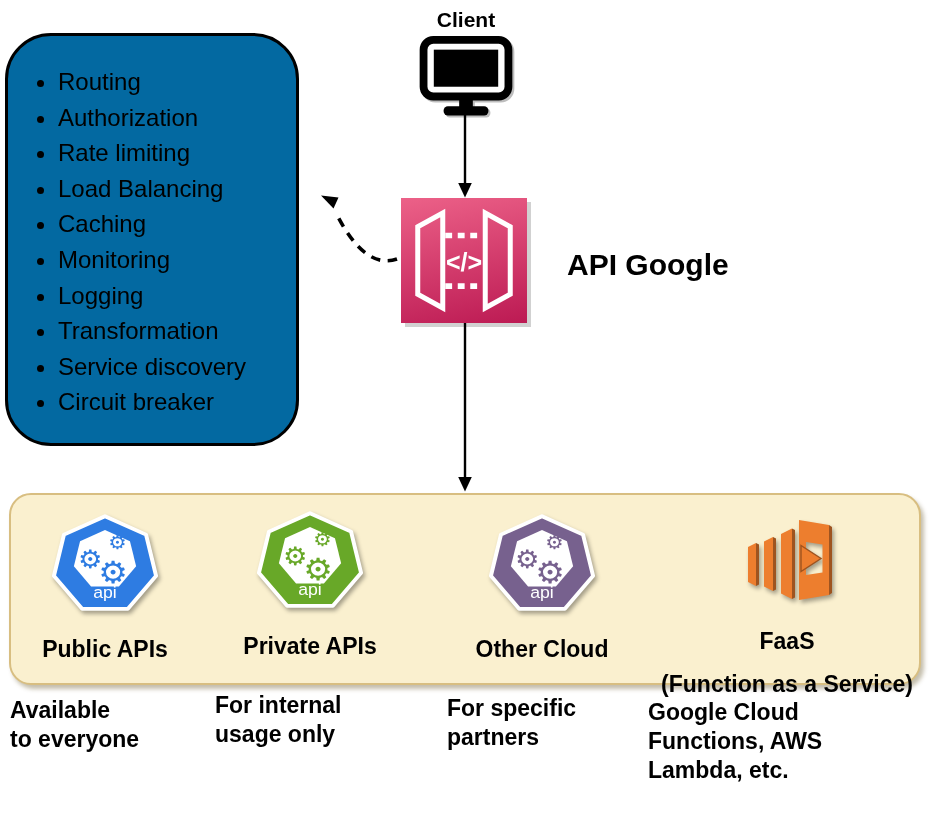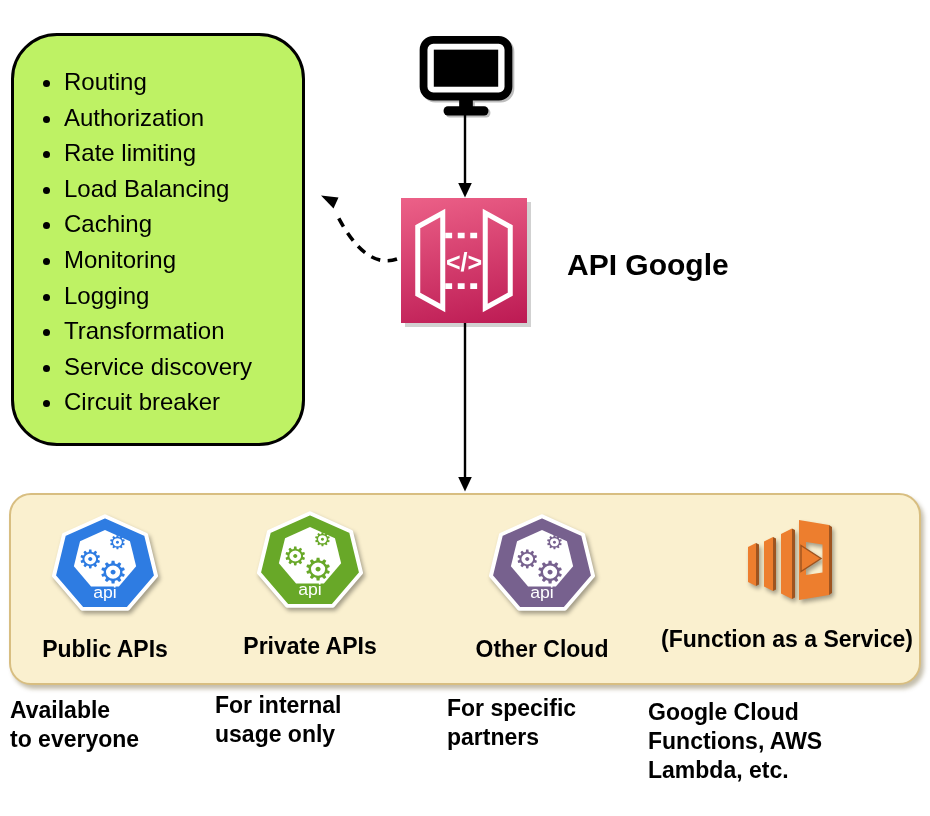--- a/index.html
+++ b/index.html
@@ -9,22 +9,22 @@
   }
   
   .client-label{
     position:absolute;left:400px;top:8px;width:132px;text-align:center;
     font-size:21px;font-weight:bold;
   }
   .monitor{position:absolute;left:418px;top:36px;width:96px;height:80px;
     filter:drop-shadow(2.5px 2.5px 0 #bdbdbd);}
   
   .features-box{
-    position:absolute;left:11px;top:33px;width:294px;height:413px;
-    background:#bef264;border:3px solid #000;border-radius:46px;box-sizing:border-box;
+    position:absolute;left:5px;top:33px;width:294px;height:413px;
+    background:#0369a1;border:3px solid #000;border-radius:46px;box-sizing:border-box;
   }
   .features-box ul{margin:0;padding:28px 8px 0 50px;list-style:disc;}
   .features-box li{font-size:24px;line-height:35.6px;}
   
   .gw-icon{
     position:absolute;left:401px;top:198px;width:126px;height:125px;
     background:linear-gradient(168deg,#EC6188 0%,#BC1A53 100%);
     box-shadow:4px 4px 0 rgba(0,0,0,0.18);
   }
   .gw-icon svg{display:block;width:100%;height:100%;}
@@ -53,20 +53,21 @@
   #cap1{left:10px;top:696px;width:190px;}
   #cap2{left:215px;top:691px;width:190px;}
   #cap3{left:447px;top:694px;width:190px;}
   #cap4{left:648px;top:698px;width:278px;}
 </style>
 </head>
 <body>
 
 <div id="stage">
 
+  <div class="client-label">Client</div>
   <svg class="monitor" viewBox="0 0 96 82">
     <rect x="4.5" y="4" width="87" height="58" rx="10" fill="#fff" stroke="#000" stroke-width="8"></rect>
     <rect x="15" y="14" width="66" height="38" fill="#000"></rect>
     <rect x="41" y="62" width="14" height="12" fill="#000"></rect>
     <rect x="25" y="72" width="46" height="9.5" rx="4.5" fill="#000"></rect>
   </svg>
 
   <div class="features-box">
     <ul>
       <li>Routing</li>
@@ -162,20 +163,21 @@
         <polygon points="14,33 17,34.5 17,74.5 14,76" fill="#9E5420"></polygon>
         <polygon points="22,31.5 31,27 31,81 22,76.5" fill="#ED7E2E"></polygon>
         <polygon points="31,27 34,28.5 34,79.5 31,81" fill="#9E5420"></polygon>
         <polygon points="39,24 50,18.5 50,89 39,83.5" fill="#ED7E2E"></polygon>
         <polygon points="50,18.5 53,20 53,87.5 50,89" fill="#9E5420"></polygon>
         <path fill-rule="evenodd" fill="#ED7E2E" d="M57,10 L87,15 L87,85 L57,90 Z M64,32 L80.5,34.5 L80.5,62.5 L64,65 Z"></path>
         <polygon points="87,15 90,17 90,83 87,85" fill="#9E5420"></polygon>
         <polygon points="59,35.5 59,61.5 79,48.5" fill="#ED7E2E" stroke="#9E5420" stroke-width="1.4"></polygon>
       </svg>
     </div>
+    <div class="backend-name">FaaS</div>
     <div class="backend-name" style="margin-top:16px;">(Function as a Service)</div>
   </div>
 
   <div class="caption" id="cap1">Available
 to everyone</div>
   <div class="caption" id="cap3">For specific
 partners</div>
   <div class="caption" id="cap2">For internal
 usage only</div>
   <div class="caption" id="cap4">Google Cloud

